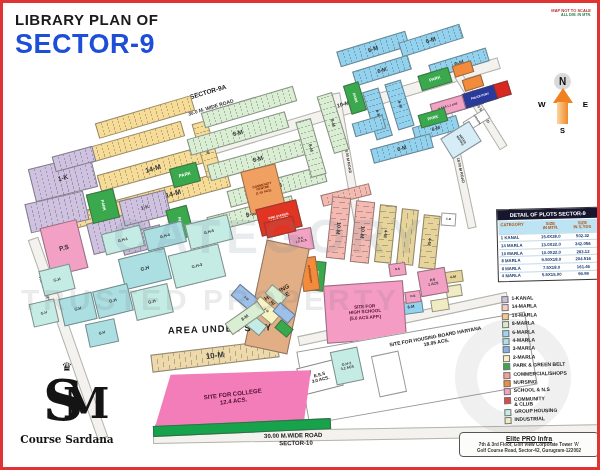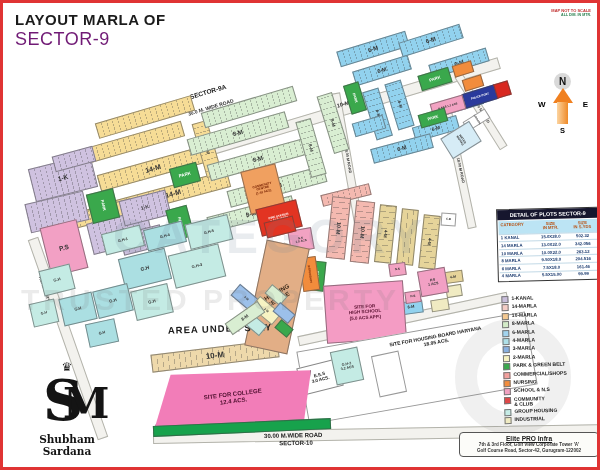--- a/index.html
+++ b/index.html
@@ -1,21 +1,21 @@
 <!DOCTYPE html>
 <html><head>
 <meta charset="utf-8">
 <style>
   html,body{margin:0;padding:0;background:#888;}
   .page{position:relative;width:600px;height:470px;background:#ffffff;border:3px solid #e03434;
         box-sizing:border-box;overflow:hidden;font-family:"Liberation Sans",sans-serif;}
   
   .title{position:absolute;left:12px;top:8px;z-index:5;}
   .title .pre{font-size:15px;font-weight:bold;color:#1b1b1b;letter-spacing:.5px;}
-  .title .name{font-size:18px;font-weight:400;color:#701a75;letter-spacing:.5px;margin-top:1px;}
+  .title .name{font-size:27px;font-weight:700;color:#1d4ed8;letter-spacing:.5px;margin-top:1px;}
   
   .corner-note{position:absolute;right:6px;top:5px;text-align:right;z-index:5;line-height:1.3;}
   .corner-note .l1{font-size:4px;color:#c03030;font-weight:bold;}
   .corner-note .l2{font-size:3.6px;color:#2a8050;font-weight:bold;}
   
   .compass{position:absolute;left:538px;top:70px;width:44px;height:62px;z-index:5;}
   .compass .ncirc{position:absolute;left:13px;top:0;width:17px;height:17px;border-radius:50%;
      background:#d9d9d9;display:flex;align-items:center;justify-content:center;
      font-size:10px;font-weight:bold;color:#111;}
   .compass .tri{position:absolute;left:12px;top:15px;width:0;height:0;
@@ -72,21 +72,21 @@
   .logo .mono .s{position:absolute;left:26px;top:-6px;font-size:56px;font-weight:600;}
   .logo .mono .m{position:absolute;left:46px;top:6px;font-size:42px;font-weight:600;}
   .logo .lname{font-size:10.5px;font-weight:bold;margin-top:4px;}
 </style>
 </head>
 <body>
 
 <div class="page">
 
   <div class="title">
-    <div class="pre">LAYOUT MARLA OF</div>
+    <div class="pre">LIBRARY PLAN OF</div>
     <div class="name">SECTOR-9</div>
   </div>
 
   <div class="corner-note">
     <div class="l1">MAP NOT TO SCALE</div>
     <div class="l2">ALL DIM. IN MTR.</div>
   </div>
 
   <div class="compass">
     <div class="ncirc">N</div>
@@ -496,16 +496,16 @@
     <div class="ad">7th &amp; 3rd Floor, Golf View Corporate Tower 'A'</div>
     <div class="ad">Golf Course Road, Sector-42, Gurugram-122002</div>
   </div>
 
   <div class="logo">
     <div class="crown">♛</div>
     <div class="mono">
       <span class="s">S</span>
       <span class="m">M</span>
     </div>
-    <div class="lname">Shubham Sardana</div>
+    <div class="lname">Course Sardana</div>
   </div>
 
 </div>
 
 </body></html>

